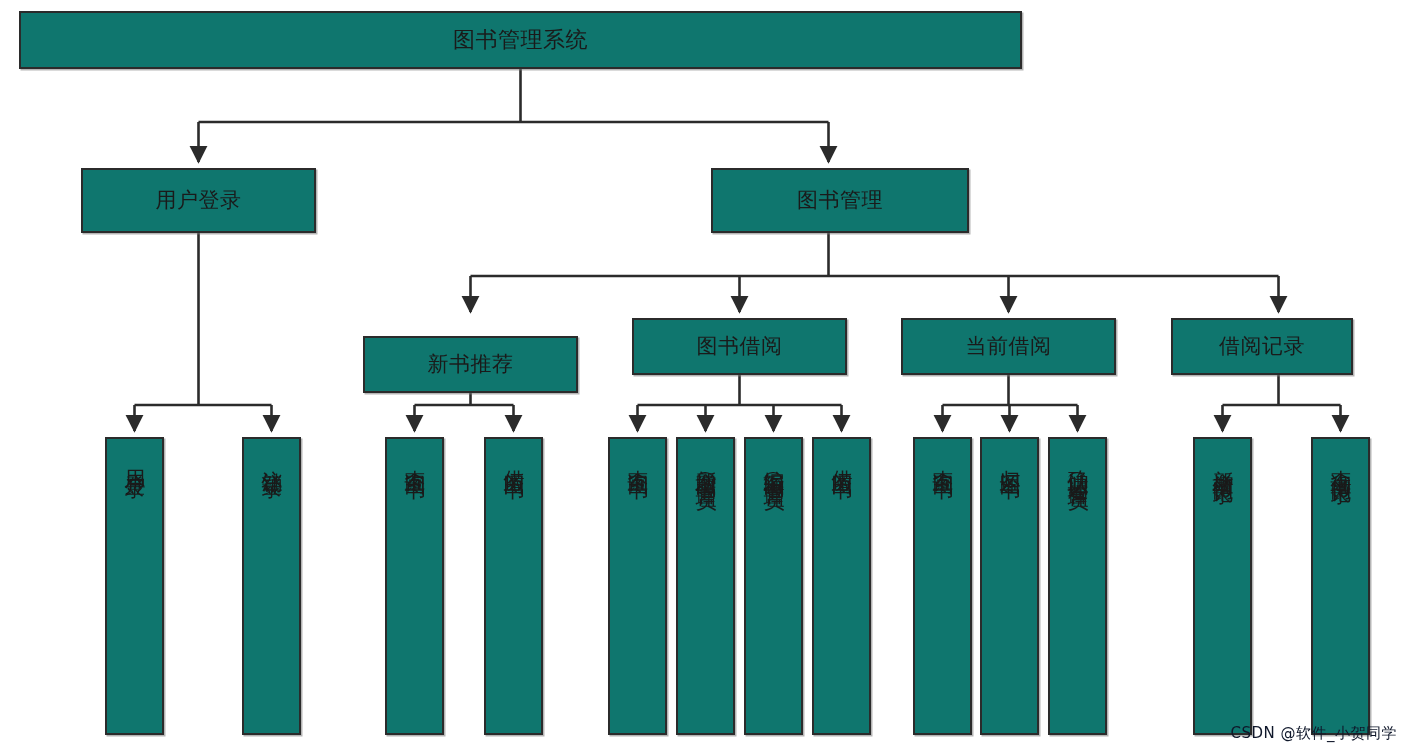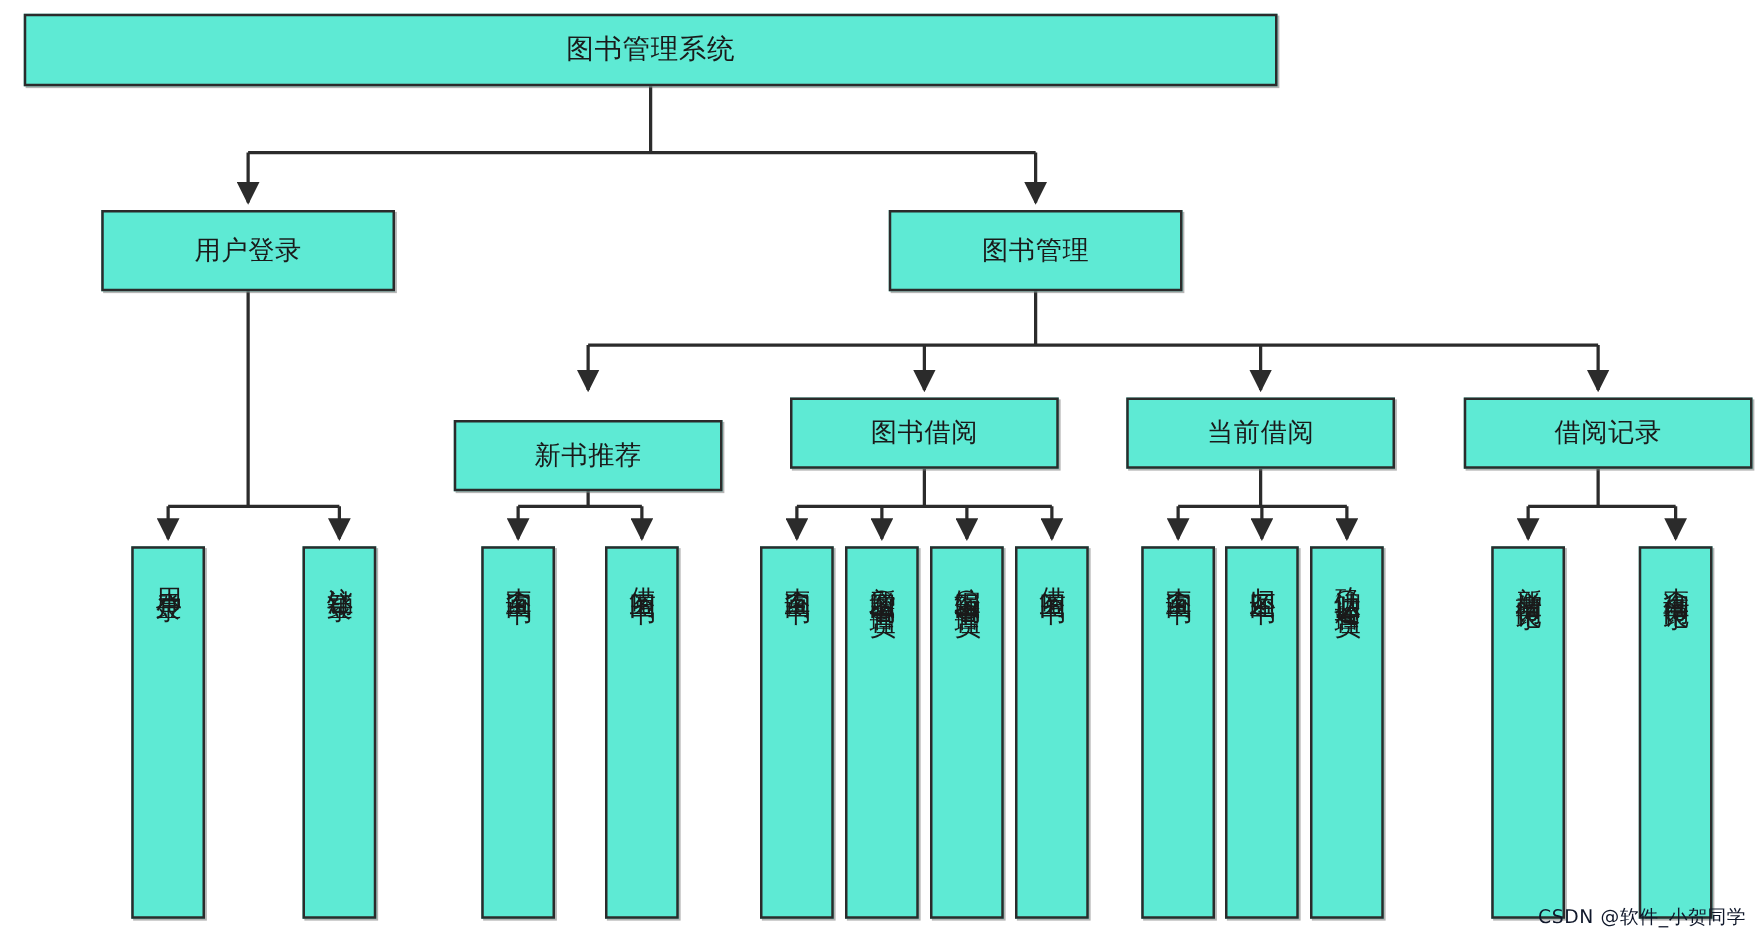--- a/index.html
+++ b/index.html
@@ -22,21 +22,21 @@
     position: absolute;
     left: 0;
     top: 0;
     width: 1405px;
     height: 747px;
     pointer-events: none;
   }
   .node {
     position: absolute;
     box-sizing: border-box;
-    background: #5eead4;
+    background: #0f766e;
     border: 2px solid #2b2b2b;
     box-shadow: 1.5px 1.5px 0 rgba(120,120,120,0.55);
     display: flex;
     align-items: center;
     justify-content: center;
     color: #1a1a1a;
   }
   .node-label {
     display: block;
     text-align: center;
@@ -133,37 +133,37 @@
   </svg>
 
   <div class="node root horiz" style="left:19px; top:11px; width:1003px; height:58px;">
     <span class="node-label">图书管理系统</span>
   </div>
 
   <div class="node horiz" style="left:81px; top:168px; width:235px; height:65px;">
     <span class="node-label">用户登录</span>
   </div>
 
-  <div class="node horiz" style="left:711px; top:168px; width:235px; height:65px;">
+  <div class="node horiz" style="left:711px; top:168px; width:258px; height:65px;">
     <span class="node-label">图书管理</span>
   </div>
 
   <div class="node horiz" style="left:363px; top:336px; width:215px; height:57px;">
     <span class="node-label">新书推荐</span>
   </div>
 
   <div class="node horiz" style="left:632px; top:318px; width:215px; height:57px;">
     <span class="node-label">图书借阅</span>
   </div>
 
   <div class="node horiz" style="left:901px; top:318px; width:215px; height:57px;">
     <span class="node-label">当前借阅</span>
   </div>
 
-  <div class="node horiz" style="left:1171px; top:318px; width:231px; height:57px;justify-content:center;">
+  <div class="node horiz" style="left:1171px; top:318px; width:182px; height:57px;justify-content:center;">
     <span class="node-label">借阅记录</span>
   </div>
 
   <div class="node vert" style="left:105px; top:437px; width:59px; height:298px;">
     <span class="node-label">用户登录</span>
   </div>
 
   <div class="node vert" style="left:242px; top:437px; width:59px; height:298px;">
     <span class="node-label">注销登录</span>
   </div>

